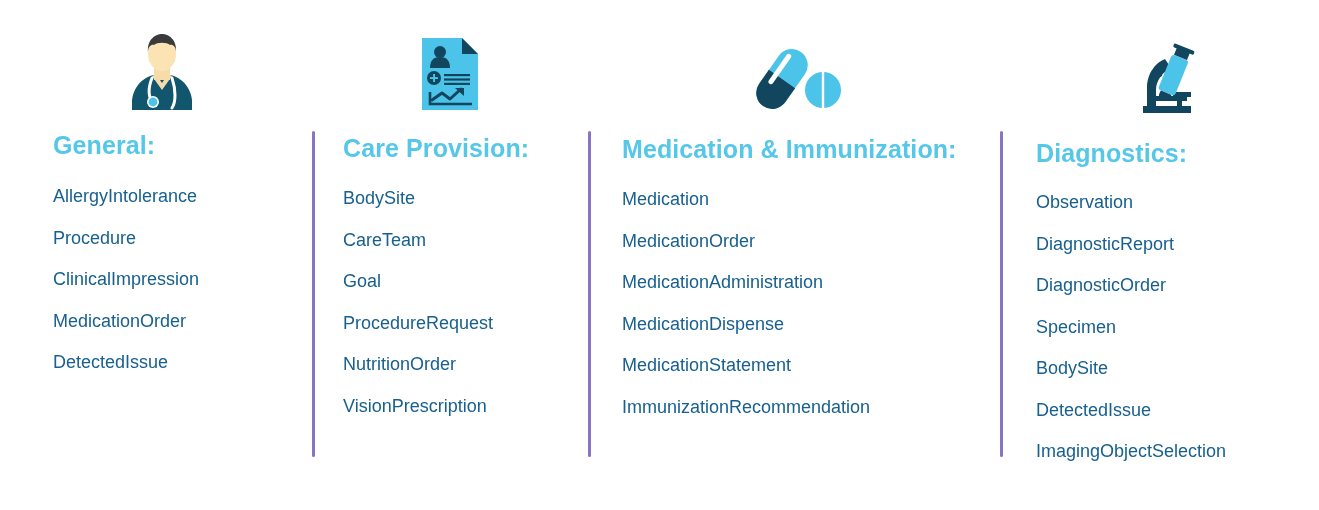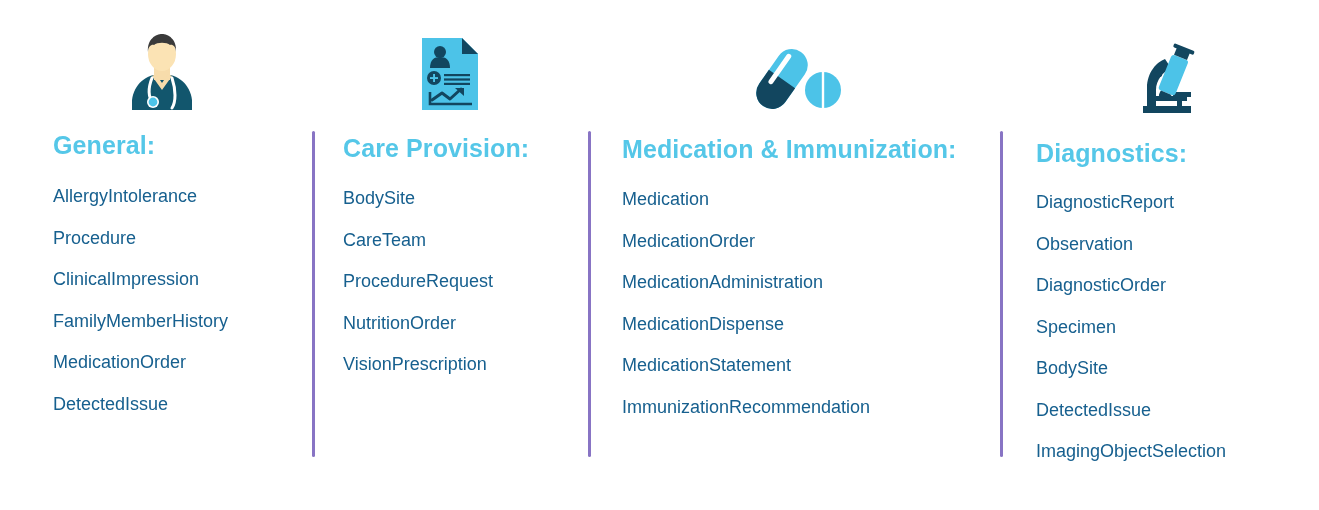--- a/index.html
+++ b/index.html
@@ -116,21 +116,20 @@
       <path d="M46 46 C50 58 50 70 46 76" stroke="#ffffff" stroke-width="3" fill="none" stroke-linecap="round"></path>
       <circle cx="27" cy="70" r="6" fill="#ffffff"></circle>
       <circle cx="27" cy="70" r="4.4" fill="#4cc3e8"></circle>
     </svg>
   </div>
   <div class="heading h-0">General:</div>
   <ul class="items it-0">
     <li>AllergyIntolerance</li>
     <li>Procedure</li>
     <li>ClinicalImpression</li>
-    <li>FamilyMemberHistory</li>
     <li>MedicationOrder</li>
     <li>DetectedIssue</li>
   </ul>
 
   <div class="column col-1"></div>
   <div class="icon-wrap icon-1">
     <svg width="64" height="76" viewBox="0 0 64 76" aria-hidden="true">
       <path d="M4 2 L44 2 L60 18 L60 74 L4 74 Z" fill="#4cc3e8"></path>
       <path d="M44 2 L60 18 L44 18 Z" fill="#12465f"></path>
 
@@ -148,20 +147,21 @@
       <path d="M12 56 L12 68 L54 68" stroke="#12465f" stroke-width="2.6" fill="none"></path>
 
       <path d="M14 64 L24 57 L32 63 L43 53" stroke="#12465f" stroke-width="3" fill="none" stroke-linejoin="round" stroke-linecap="round"></path>
       <path d="M37 52 L46 52 L46 60 Z" fill="#12465f"></path>
     </svg>
   </div>
   <div class="heading h-1">Care Provision:</div>
   <ul class="items it-1">
     <li>BodySite</li>
     <li>CareTeam</li>
+    <li>Goal</li>
     <li>ProcedureRequest</li>
     <li>NutritionOrder</li>
     <li>VisionPrescription</li>
   </ul>
 
   <div class="column col-2"></div>
   <div class="icon-wrap icon-2">
     <svg width="96" height="70" viewBox="0 0 96 70" aria-hidden="true">
       <g transform="rotate(35 36 33)">
         <rect x="20" y="0" width="32" height="66" rx="16" fill="#4cc3e8"></rect>
@@ -199,22 +199,22 @@
         <rect x="33" y="6" width="14" height="8" fill="#12465f"></rect>
         <rect x="29" y="3" width="22" height="4" rx="1.5" fill="#12465f"></rect>
         <rect x="34" y="52" width="12" height="6" rx="1.5" fill="#12465f"></rect>
       </g>
 
       <circle cx="26" cy="32" r="3.2" fill="#12465f"></circle>
     </svg>
   </div>
   <div class="heading h-3">Diagnostics:</div>
   <ul class="items it-3">
+    <li>Observation</li>
     <li>DiagnosticReport</li>
-    <li>Observation</li>
     <li>DiagnosticOrder</li>
     <li>Specimen</li>
     <li>BodySite</li>
     <li>DetectedIssue</li>
     <li>ImagingObjectSelection</li>
   </ul>
 
 </div>
 
 </body></html>

